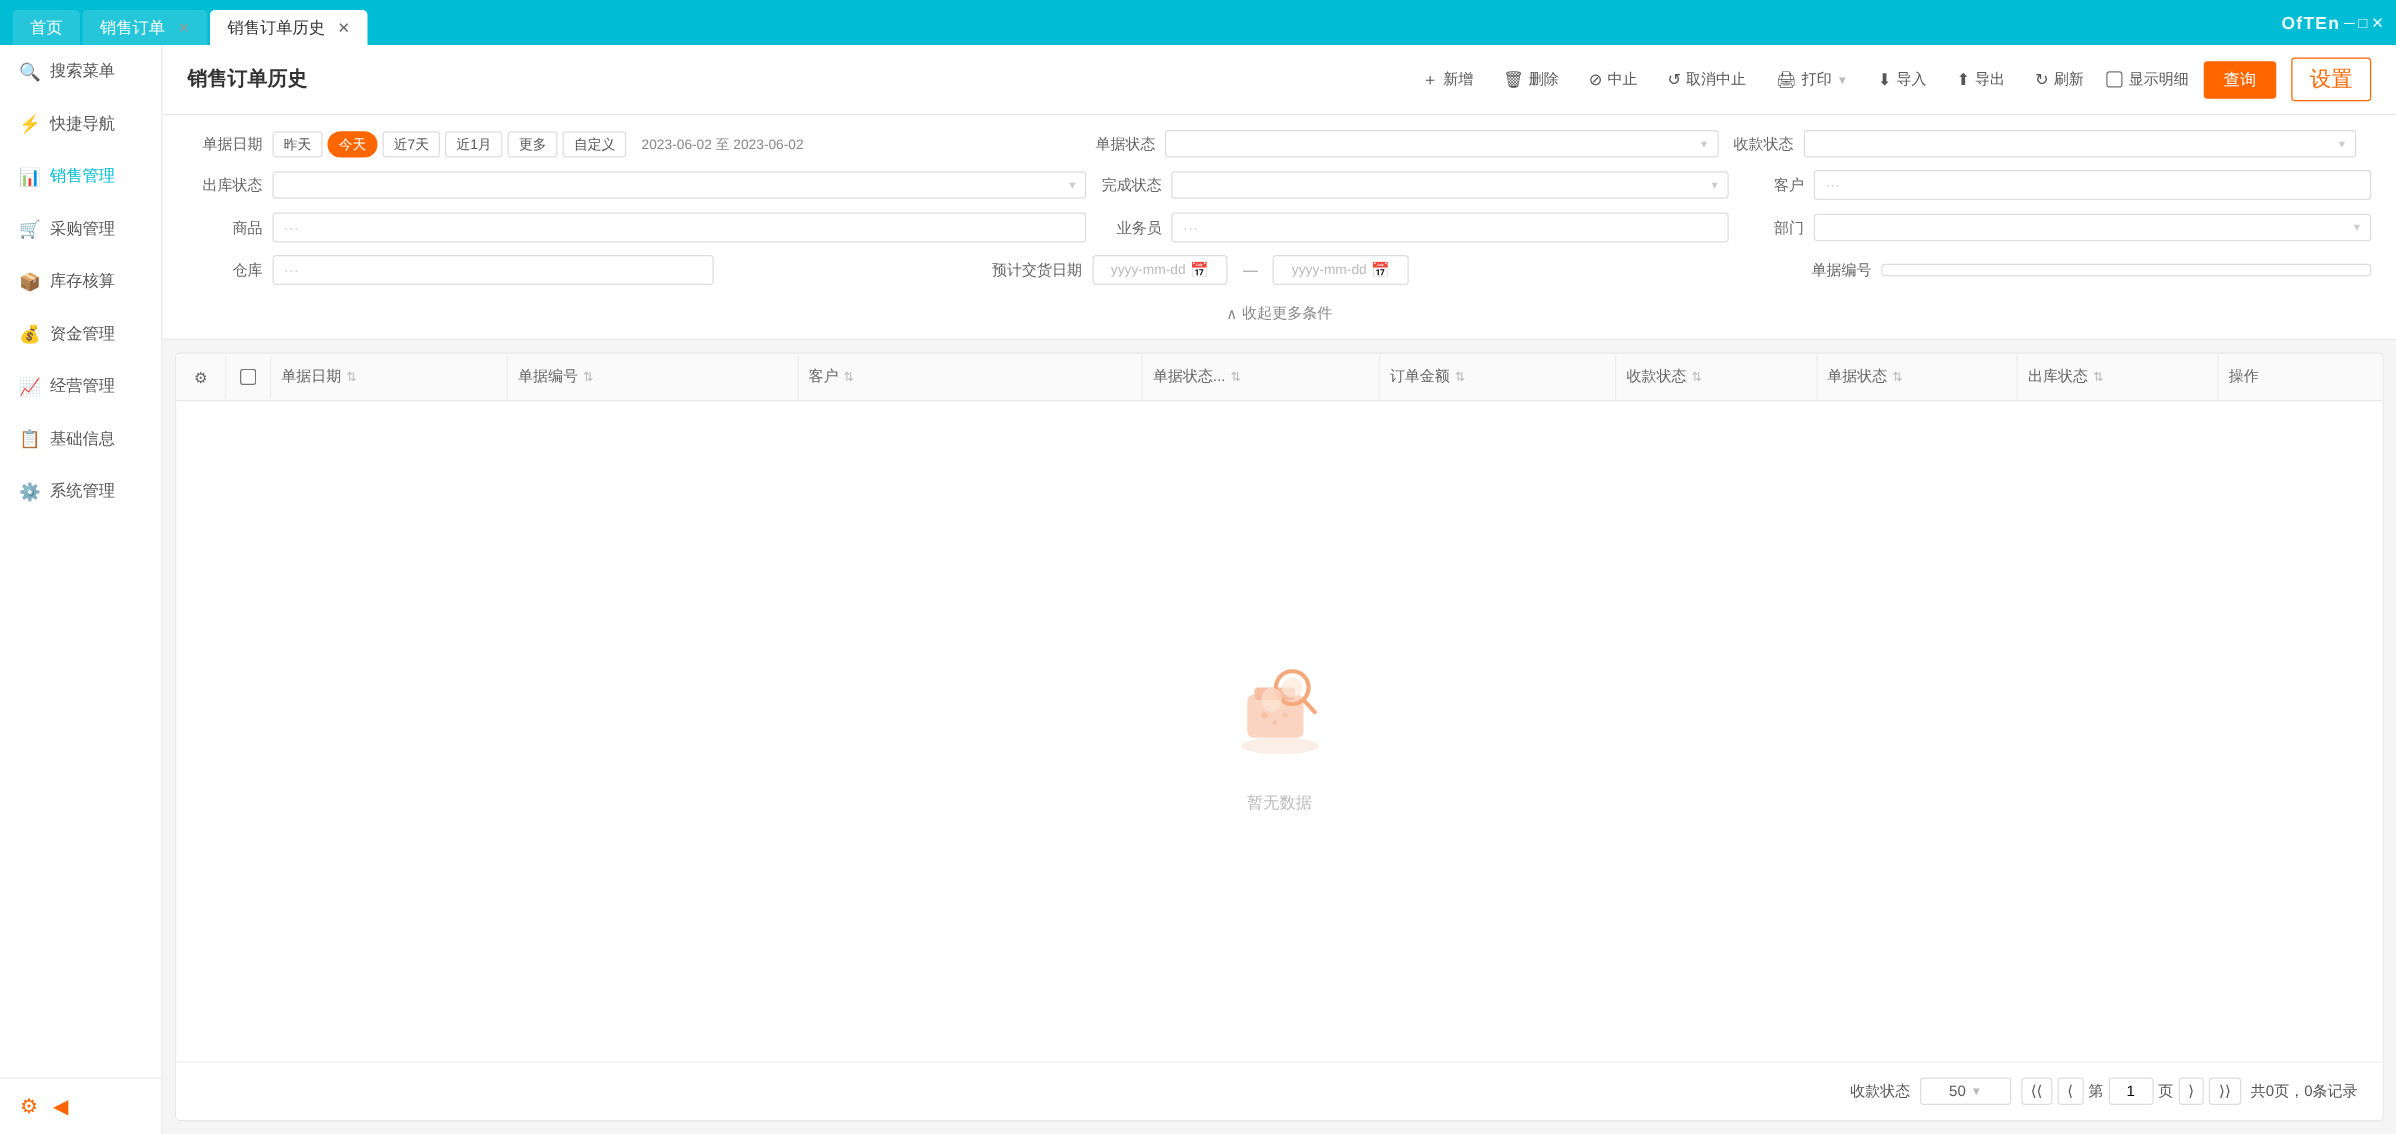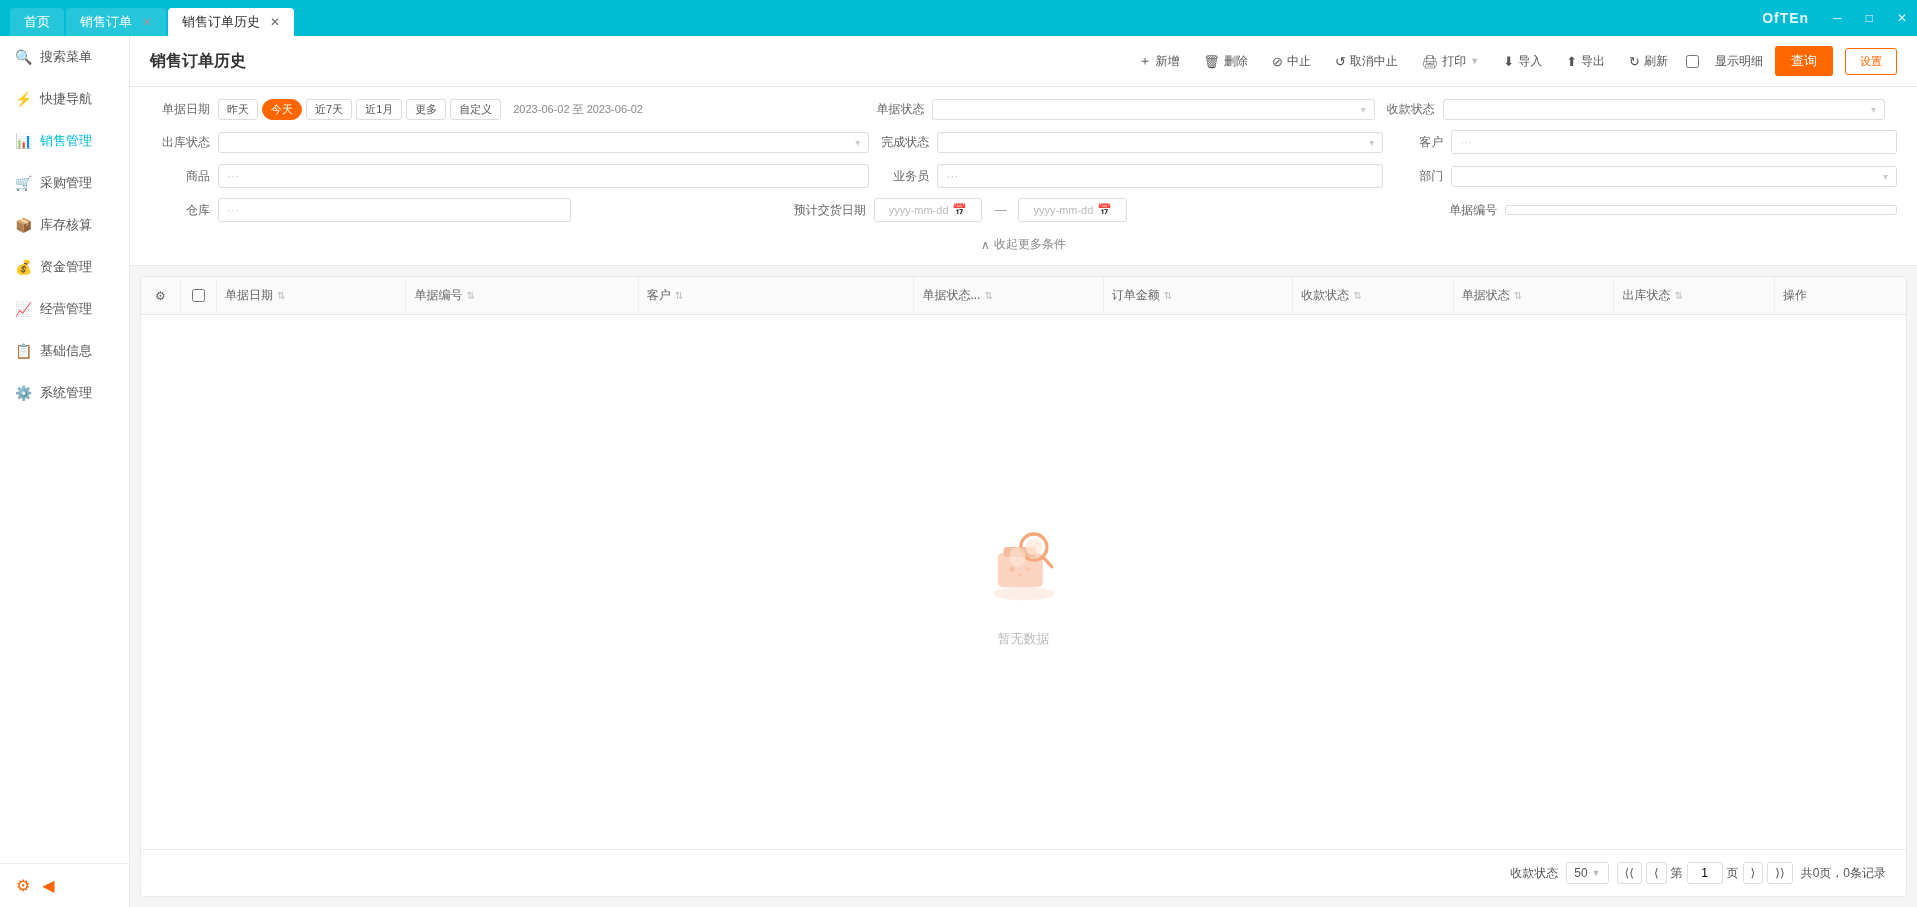--- a/index.html
+++ b/index.html
@@ -5,21 +5,21 @@
     * { box-sizing: border-box; margin: 0; padding: 0; }
     body { font-family: 'Microsoft YaHei', sans-serif; font-size: 12px; background: #f5f5f5; color: #333; display: flex; flex-direction: column; height: 100vh; overflow: hidden; }
 
     
     .top-bar { background: #00bcd4; height: 36px; display: flex; padding: 0 10px; justify-content: space-between; flex-shrink: 0; }
     .tabs { display: flex; align-items: flex-end; height: 100%; gap: 2px; }
     .tab { padding: 0 14px; height: 28px; display: flex; align-items: center; gap: 6px; background: rgba(255,255,255,0.15); color: #fff; border-radius: 4px 4px 0 0; cursor: pointer; font-size: 13px; }
     .tab.active { background: #fff; color: #333; }
     .tab-close { font-size: 12px; color: #999; cursor: pointer; margin-left: 4px; }
     .tab.active .tab-close { color: #666; }
-    .top-right { display: flex; align-items: center; gap: 24px; color: #fff; font-size: 12px; }
+    .top-right { display: flex; align-items: center; gap: 3px; color: #fff; font-size: 12px; }
     .top-right span { cursor: pointer; opacity: 0.9; }
     .brand-text { font-size: 14px; font-weight: bold; color: #fff; letter-spacing: 1px; }
 
     
     .layout { display: flex; flex: 1; overflow: hidden; }
 
     
     .sidebar { width: 130px; background: #fff; border-right: 1px solid #e8e8e8; display: flex; flex-direction: column; flex-shrink: 0; }
     .sidebar-item { display: flex; align-items: center; gap: 8px; padding: 12px 16px; cursor: pointer; color: #555; font-size: 13px; }
     .sidebar-item.active { color: #00bcd4; }
@@ -28,22 +28,22 @@
     .sidebar-bottom span { cursor: pointer; font-size: 16px; color: #f60; }
 
     
     .main { flex: 1; display: flex; flex-direction: column; overflow: hidden; background: #f5f5f5; }
     .page-header { background: #fff; padding: 10px 20px; display: flex; align-items: center; justify-content: space-between; border-bottom: 1px solid #e8e8e8; flex-shrink: 0; }
     .page-title { font-size: 16px; font-weight: bold; color: #333; }
     .toolbar { display: flex; align-items: center; gap: 12px; }
     .toolbar-btn { display: flex; align-items: center; gap: 4px; color: #555; cursor: pointer; font-size: 12px; padding: 4px 6px; border-radius: 3px; }
     .toolbar-btn .icon { font-size: 13px; }
     .btn-query { background: #f60; color: #fff; border: none; padding: 6px 16px; border-radius: 3px; cursor: pointer; font-size: 13px; }
-    .btn-setting { background: #fff; color: #f60; border: 1px solid #f60; padding: 5px 14px; border-radius: 3px; cursor: pointer; font-size: 11px; }
-    .checkbox-label { display: flex; align-items: center; gap: 16px; font-size: 12px; color: #555; cursor: pointer; }
+    .btn-setting { background: #fff; color: #f60; border: 1px solid #f60; padding: 5px 14px; border-radius: 3px; cursor: pointer; font-size: 17px; }
+    .checkbox-label { display: flex; align-items: center; gap: 5px; font-size: 12px; color: #555; cursor: pointer; }
 
     
     .filter-area { background: #fff; padding: 12px 20px; border-bottom: 1px solid #e8e8e8; flex-shrink: 0; }
     .filter-row { display: flex; align-items: center; gap: 0; margin-bottom: 10px; }
     .filter-item { display: flex; align-items: center; flex: 1; gap: 8px; }
     .filter-label { color: #666; font-size: 12px; white-space: nowrap; min-width: 60px; text-align: right; }
     .filter-control { flex: 1; display: flex; align-items: center; gap: 4px; }
     .date-buttons { display: flex; gap: 4px; align-items: flex-end; }
     .date-btn { padding: 2px 8px; border: 1px solid #ddd; border-radius: 3px; cursor: pointer; font-size: 11px; color: #555; background: #fff; }
     .date-btn.active { background: #f60; color: #fff; border-color: #f60; border-radius: 12px; }
@@ -76,21 +76,21 @@
     .table-body { flex: 1; display: flex; align-items: center; justify-content: center; }
     .empty-state { display: flex; flex-direction: column; align-items: center; gap: 24px; text-align: center; }
     .empty-text { color: #bbb; font-size: 13px; }
 
     
     .empty-illus { width: 100px; height: 90px; position: relative; }
     .empty-illus svg { width: 100%; height: 100%; }
 
     
     .pagination { padding: 12px 20px; display: flex; align-items: center; justify-content: flex-end; gap: 8px; background: #fff; border-top: 1px solid #eee; font-size: 12px; color: #555; flex-shrink: 0; }
-    .page-size-select { border: 1px solid #ddd; border-radius: 3px; padding: 3px 7px; display: flex; align-items: center; gap: 4px; cursor: pointer; }
+    .page-size-select { border: 1px solid #ddd; border-radius: 3px; padding: 3px 22px; display: flex; align-items: center; gap: 4px; cursor: pointer; }
     .page-nav { display: flex; align-items: center; gap: 4px; }
     .page-nav-btn { padding: 3px 7px; border: 1px solid #ddd; border-radius: 3px; cursor: pointer; color: #555; background: #fff; font-size: 12px; }
     .page-input { border: 1px solid #ddd; border-radius: 3px; padding: 3px 6px; width: 36px; text-align: center; font-size: 12px; }
   </style>
 </head>
 <body>
 
 <div class="top-bar">
   <div class="tabs">
     <div class="tab">

